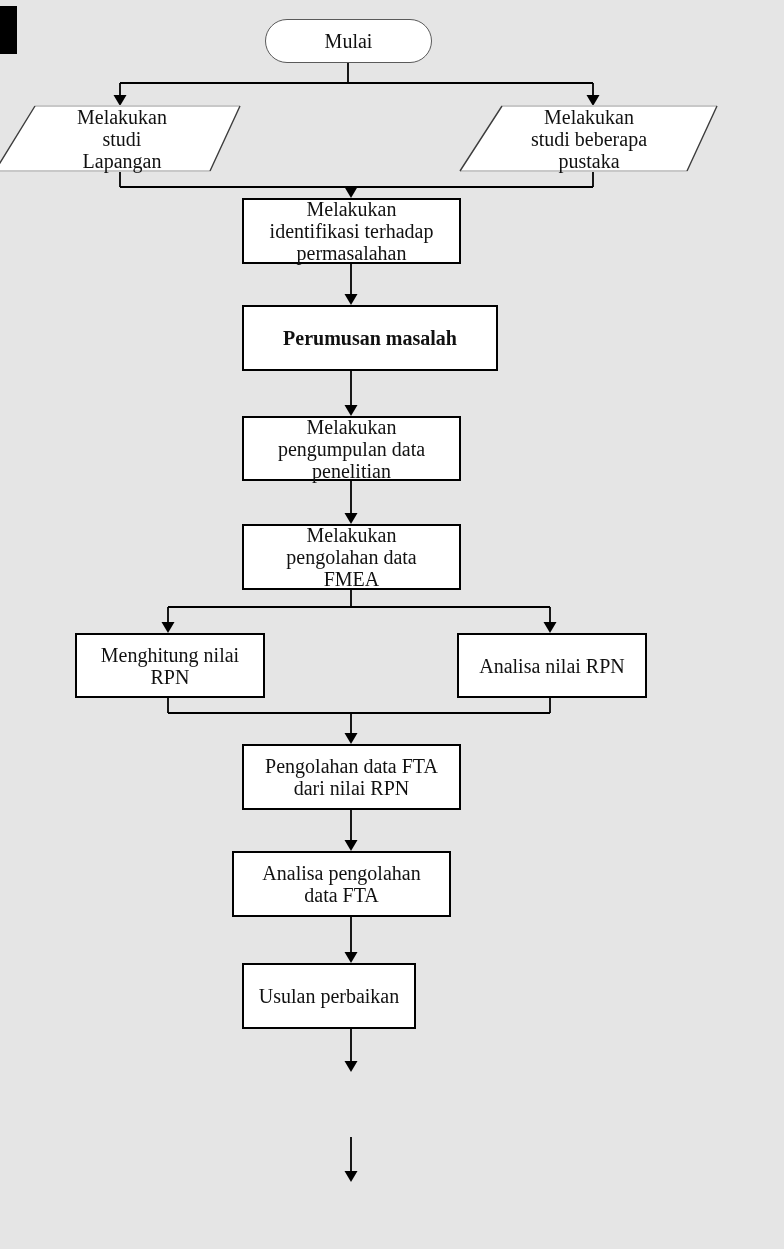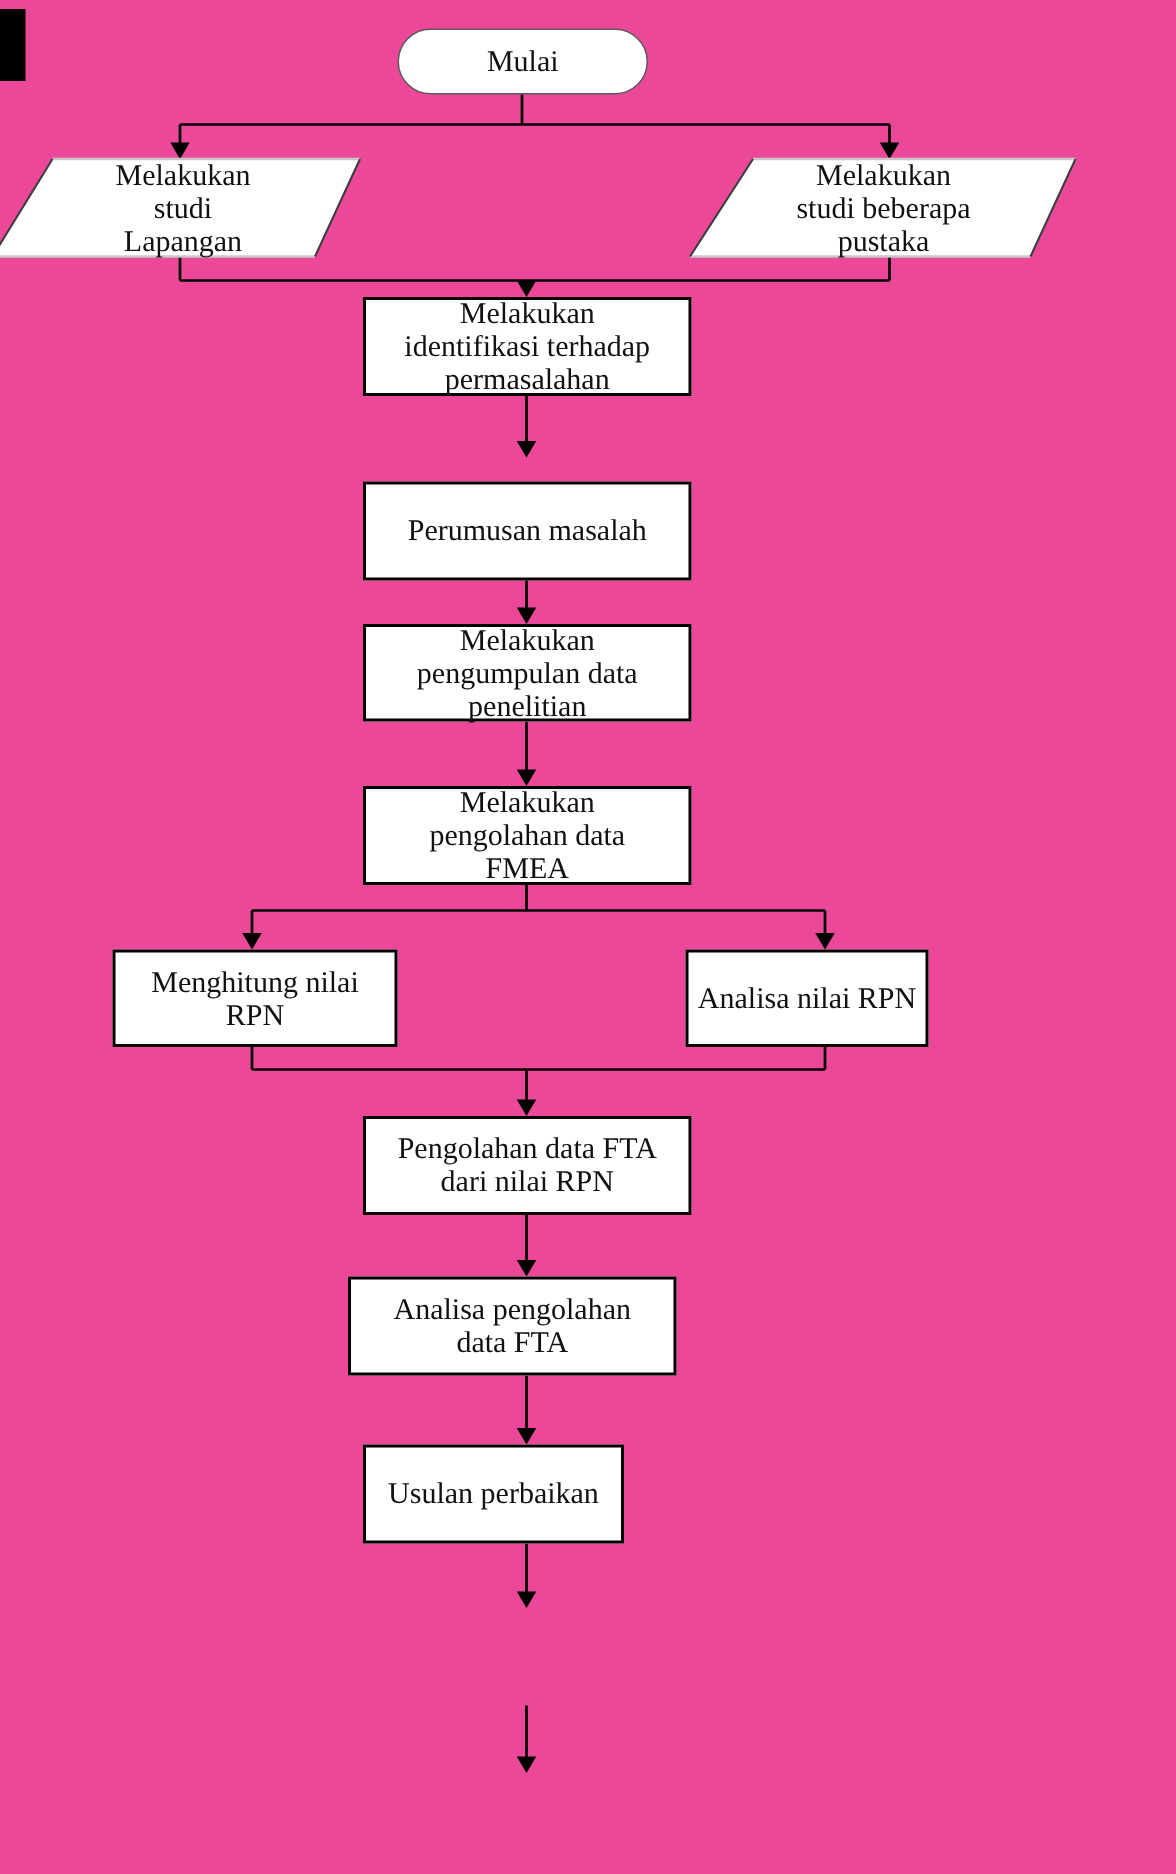--- a/index.html
+++ b/index.html
@@ -4,21 +4,21 @@
 <style>
   html, body {
     margin: 0;
     padding: 0;
     background: #ffffff;
   }
   #stage {
     position: relative;
     width: 784px;
     height: 1249px;
-    background: #ec4899;
+    background: #e5e5e5;
     font-family: "Liberation Serif", "DejaVu Serif", serif;
     color: #111111;
     overflow: hidden;
   }
   #wires {
     position: absolute;
     left: 0;
     top: 0;
     width: 784px;
     height: 1249px;
@@ -130,34 +130,34 @@
 Lapangan</div>
 
   <div class="node io-label" style="left:489px; top:106px; width:200px; height:65px;">Melakukan
 studi beberapa
 pustaka</div>
 
   <div class="node process" style="left:242px; top:198px; width:219px; height:66px;">Melakukan
 identifikasi terhadap
 permasalahan</div>
 
-  <div class="node process" style="left:242px; top:321px; width:219px; height:66px;">Perumusan masalah</div>
+  <div class="node process" style="left:242px; top:305px; width:256px; height:66px;font-weight:bold;">Perumusan masalah</div>
 
   <div class="node process" style="left:242px; top:416px; width:219px; height:65px;">Melakukan
 pengumpulan data
 penelitian</div>
 
   <div class="node process" style="left:242px; top:524px; width:219px; height:66px;">Melakukan
 pengolahan data
 FMEA</div>
 
   <div class="node process" style="left:75px; top:633px; width:190px; height:65px;">Menghitung nilai
 RPN</div>
 
-  <div class="node process" style="left:457px; top:633px; width:162px; height:65px;">Analisa nilai RPN</div>
+  <div class="node process" style="left:457px; top:633px; width:190px; height:65px;">Analisa nilai RPN</div>
 
   <div class="node process" style="left:242px; top:744px; width:219px; height:66px;font-family:Liberation Serif, serif;">Pengolahan data FTA
 dari nilai RPN</div>
 
   <div class="node process" style="left:232px; top:851px; width:219px; height:66px;">Analisa pengolahan
 data FTA</div>
 
   <div class="node process" style="left:242px; top:963px; width:174px; height:66px;">Usulan perbaikan</div>
 
 

